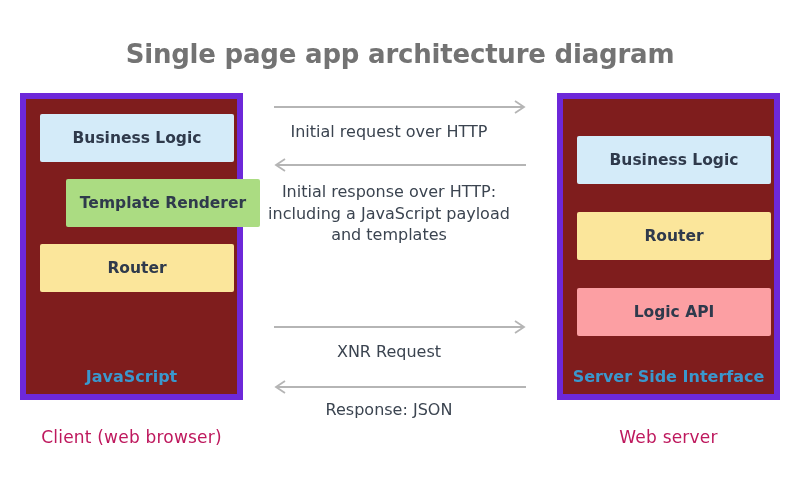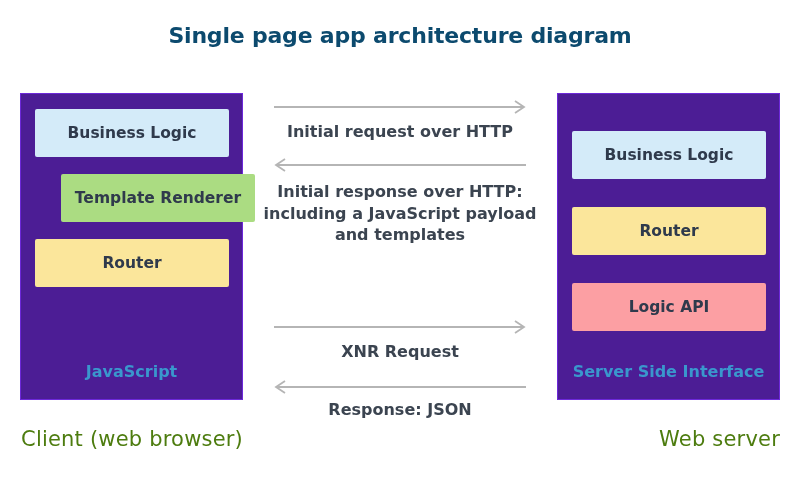--- a/index.html
+++ b/index.html
@@ -1,48 +1,48 @@
 <!DOCTYPE html>
 <html><head>
 <meta charset="utf-8">
 <style>
   html,body{margin:0;padding:0;background:#ffffff;}
   #stage{
     position:relative;width:800px;height:478px;background:#ffffff;overflow:hidden;
     font-family:"DejaVu Sans","Liberation Sans",sans-serif;
   }
   .title{
-    position:absolute;left:0;right:0;top:23px;text-align:center;
-    font-size:22px;font-weight:700;color:#0c4a6e;letter-spacing:-0.2px;
+    position:absolute;left:0;right:0;top:39px;text-align:center;
+    font-size:26px;font-weight:700;color:#737373;letter-spacing:-0.2px;
   }
   .panel{
     position:absolute;top:93px;width:223px;height:307px;box-sizing:border-box;
-    background:#4c1d95;border:1px solid #6d28d9;
+    background:#7f1d1d;border:6px solid #6d28d9;
   }
   .panel-client{left:20px;}
   .panel-server{left:557px;}
   .layer{
     position:absolute;left:14px;width:194px;height:48px;box-sizing:border-box;
     display:flex;align-items:center;justify-content:center;
     font-size:15.5px;font-weight:700;color:#2f3a4c;border-radius:2px;
   }
   .lang-label{
     position:absolute;left:0;right:0;top:268px;text-align:center;
     font-size:16px;font-weight:600;color:#3a97cd;
   }
   .caption{
-    position:absolute;top:427px;width:223px;text-align:right;
-    font-size:21px;font-weight:400;color:#4d7c0f;letter-spacing:0.2px;
+    position:absolute;top:427px;width:223px;text-align:center;
+    font-size:17px;font-weight:400;color:#be185d;letter-spacing:0.2px;
   }
   .caption-client{left:20px;}
   .caption-server{left:557px;}
   .msg-arrow{position:absolute;left:272px;width:256px;height:16px;}
   .msg-label{
-    position:absolute;left:257px;width:286px;text-align:center;
-    font-size:16px;font-weight:700;color:#3b4450;line-height:21.5px;
+    position:absolute;left:246px;width:286px;text-align:center;
+    font-size:16px;font-weight:400;color:#3b4450;line-height:21.5px;
   }
 </style>
 </head>
 <body>
 
 <div id="stage">
 
   <div class="title">Single page app architecture diagram</div>
 
   <div class="panel panel-client">

